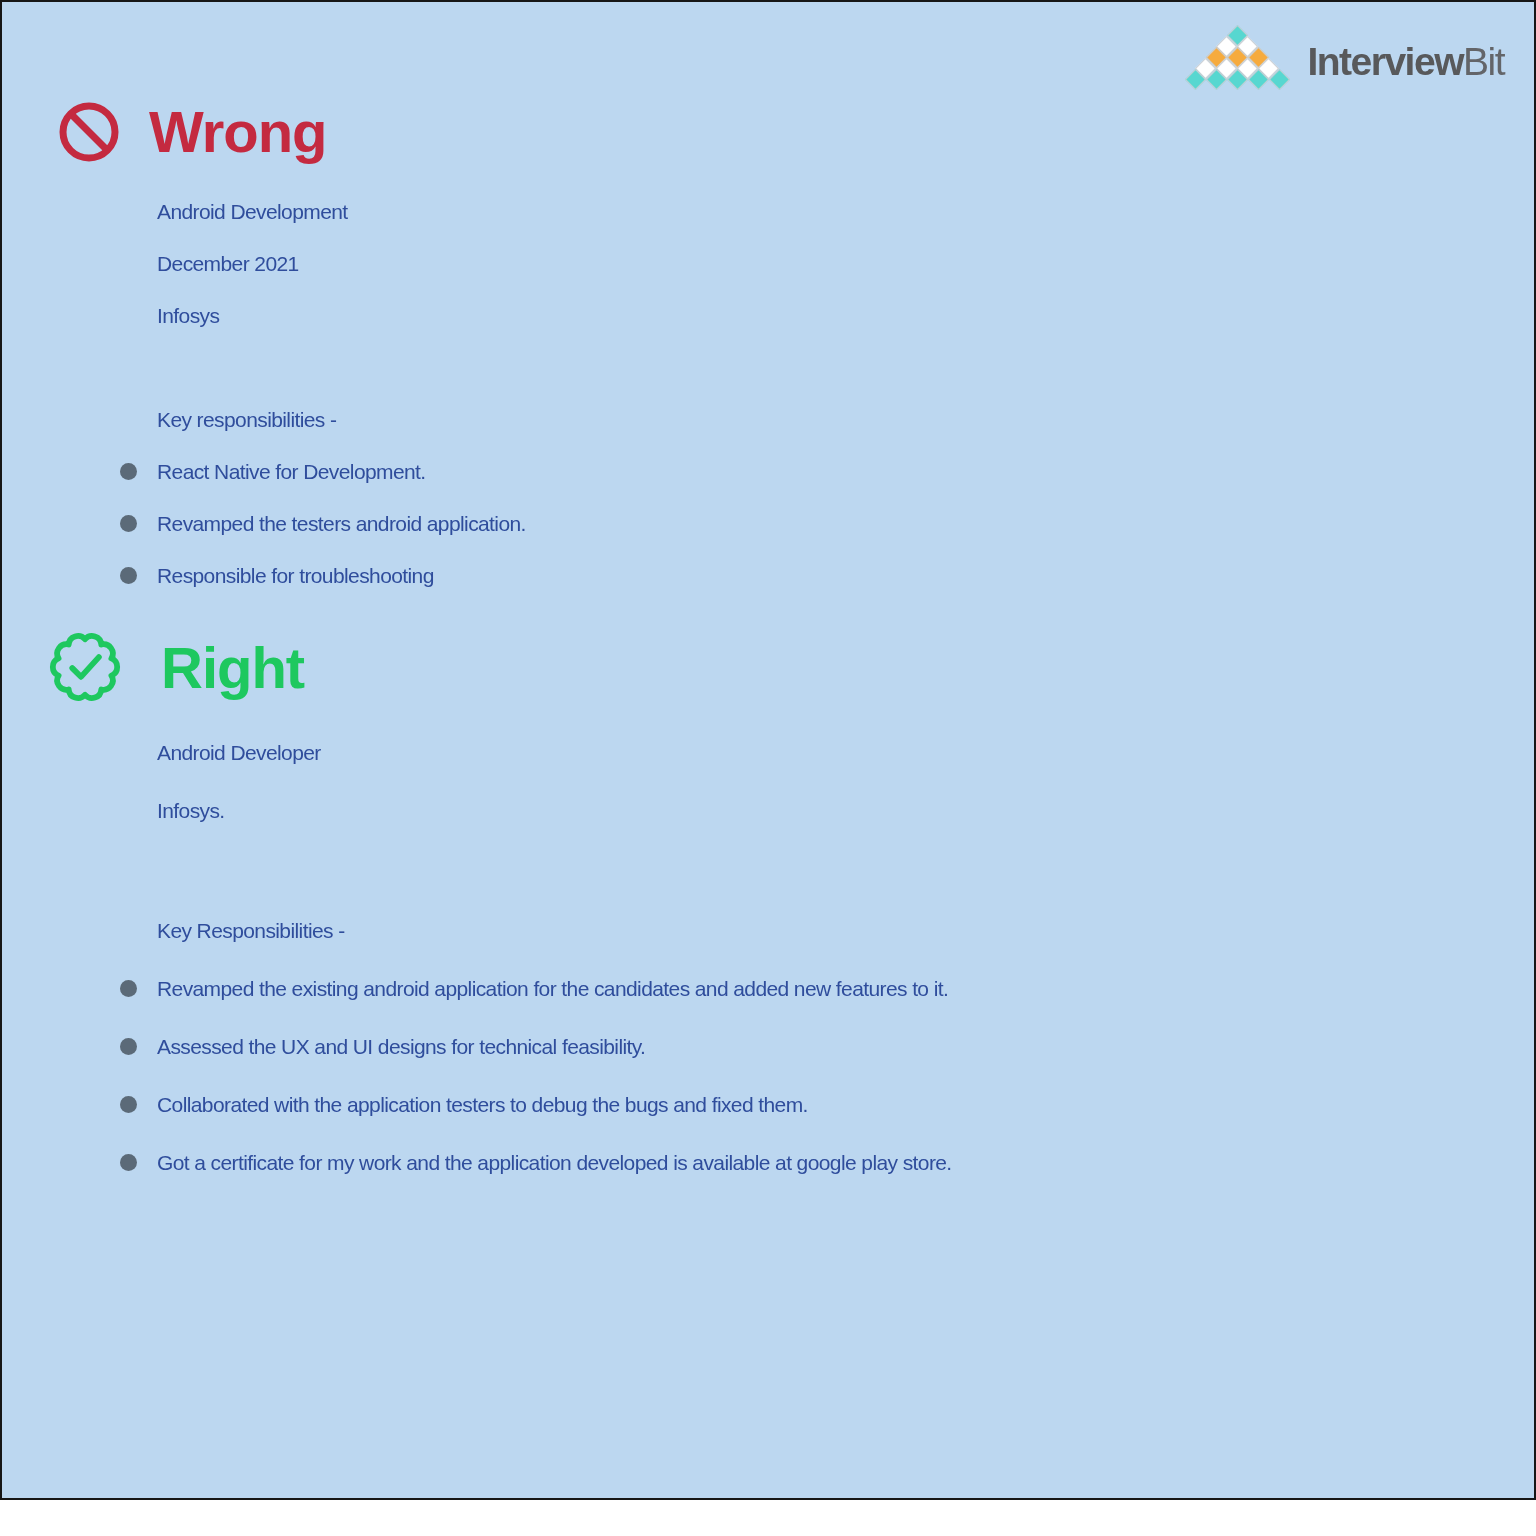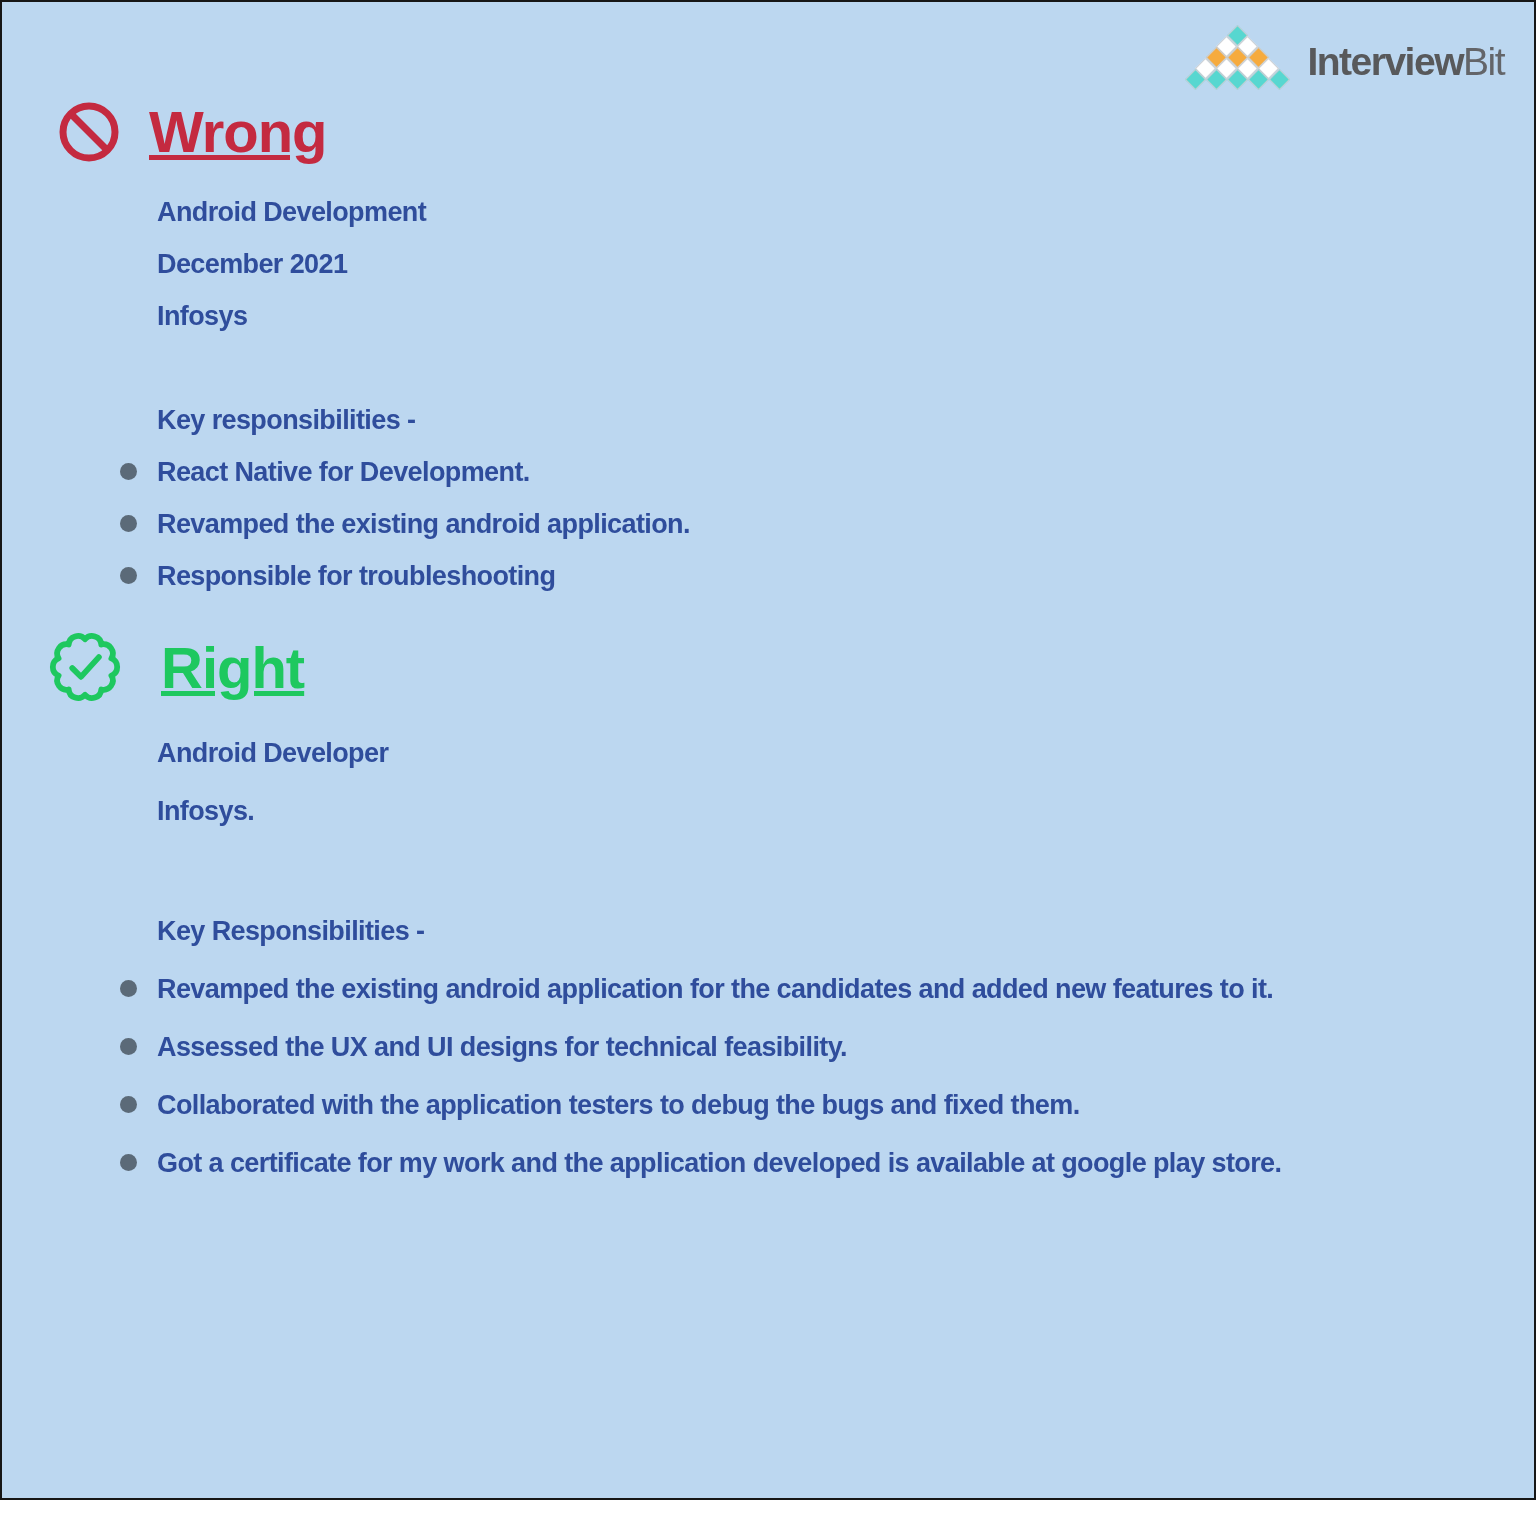--- a/index.html
+++ b/index.html
@@ -13,31 +13,31 @@
   .logo { position:absolute; top:26px; right:30px; display:flex; align-items:center; gap:14px; }
   .pyramid { position:relative; width:112px; height:68px; }
   .diamond { position:absolute; width:15px; height:15px; transform:rotate(45deg);
              border:1px solid #c9ced3; box-sizing:border-box; }
   .brand { font-size:39px; letter-spacing:-1.5px; color:var(--logo_gray); line-height:68px; }
   .brand .b1 { font-weight:700; }
   .brand .b2 { font-weight:400; color:var(--logo_gray_light); }
 
   
   .hdr { position:absolute; display:flex; align-items:center; }
-  .hdr h1 { margin:0; font-size:58px; font-weight:700; letter-spacing:-1px;text-decoration:underline; }
+  .hdr h1 { margin:0; font-size:58px; font-weight:700; letter-spacing:-1px; }
   .wrong-hdr { left:55px; top:96px; gap:28px; }
   .wrong-hdr h1 { color:var(--wrong_red); }
   .right-hdr { left:46px; top:628px; gap:39px; }
   .right-hdr h1 { color:var(--right_green); }
   .ic-wrong { width:64px; height:64px; stroke:var(--wrong_red); fill:none; }
   .ic-right { width:74px; height:74px; stroke:var(--right_green); fill:none; }
 
   
-  .body-block { position:absolute; color:var(--text_blue); font-weight:700;
-                font-size:27px; letter-spacing:-0.6px; }
+  .body-block { position:absolute; color:var(--text_blue); font-weight:400;
+                font-size:21px; letter-spacing:-0.6px; }
   .wrong-body { left:118px; top:184px; width:1340px; line-height:52px; }
   .right-body { left:118px; top:722px; width:1360px; line-height:58px; }
   .entry, .subhead { margin-left:37px; }
   .wrong-body .subhead { margin-top:52px; }
   .right-body .subhead { margin-top:62px; }
   .bullet { display:flex; gap:20px; align-items:flex-start; }
   .dot { flex:none; width:17px; height:17px; border-radius:50%; background:var(--bullet_gray); }
   .wrong-body .dot { margin-top:17px; }
   .right-body .dot { margin-top:20px; }
   .btxt { max-width:1300px; }
@@ -84,21 +84,21 @@
       <div>December 2021</div>
       <div>Infosys</div>
     </div>
     <div class="subhead">Key responsibilities -</div>
     <div class="bullet">
       <span class="dot"></span>
       <span class="btxt">React Native for Development.</span>
     </div>
     <div class="bullet">
       <span class="dot"></span>
-      <span class="btxt">Revamped the existing android application.</span>
+      <span class="btxt">Revamped the testers android application.</span>
     </div>
     <div class="bullet">
       <span class="dot"></span>
       <span class="btxt">Responsible for troubleshooting</span>
     </div>
   </div>
 
   <div class="hdr right-hdr">
     <svg class="ic-right" viewBox="0 0 64 64">
       <path stroke-width="5" stroke-linejoin="round" d="M32 8 A8 8 0 0 1 46.11 12.58 A8 8 0 0 1 54.83 24.58 A8 8 0 0 1 54.83 39.42 A8 8 0 0 1 46.11 51.42 A8 8 0 0 1 32 56 A8 8 0 0 1 17.89 51.42 A8 8 0 0 1 9.17 39.42 A8 8 0 0 1 9.17 24.58 A8 8 0 0 1 17.89 12.58 A8 8 0 0 1 32 8 Z"></path>

